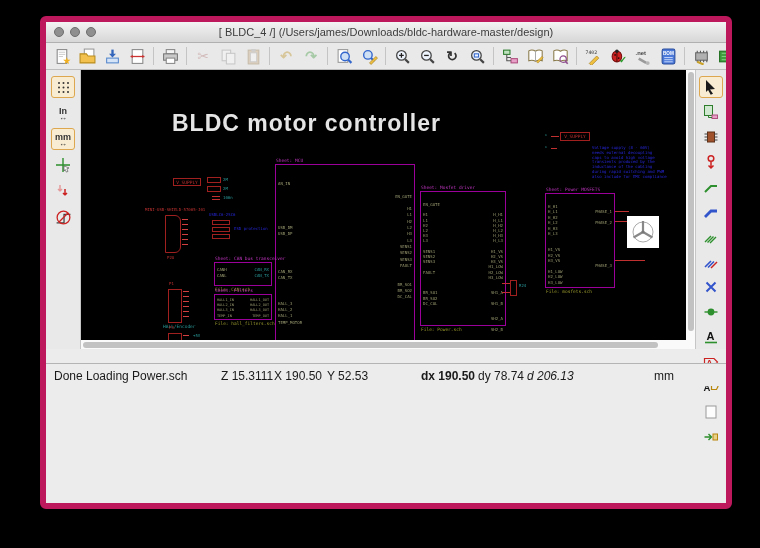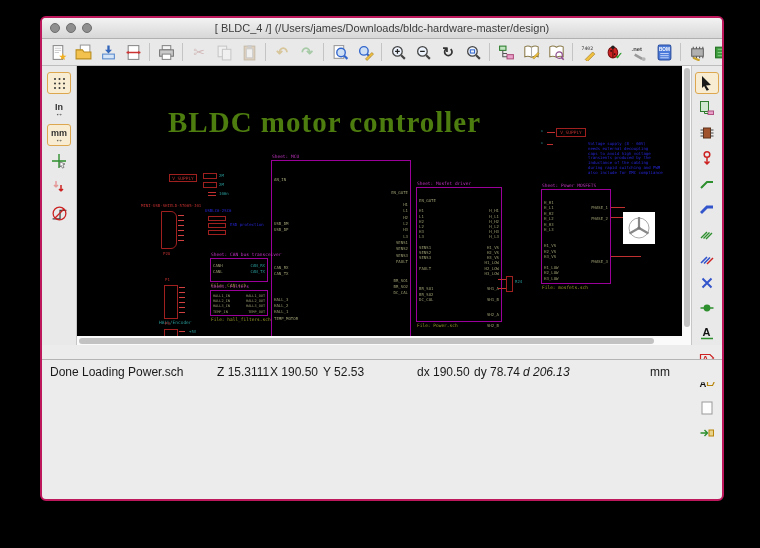--- a/index.html
+++ b/index.html
@@ -1,18 +1,18 @@
 <!DOCTYPE html>
 <html><head>
 <meta charset="utf-8">
 <style>
   html,body{margin:0;padding:0;background:#000;width:760px;height:548px;overflow:hidden;
     font-family:"Liberation Sans",sans-serif;}
   .win{position:absolute;left:40px;top:16px;width:680px;height:481px;background:#ececec;
-    border-radius:6px;box-shadow:0 8px 24px rgba(0,0,0,.7);overflow:hidden;border:2px solid #be185d;}
+    border-radius:6px;box-shadow:0 8px 24px rgba(0,0,0,.7);overflow:hidden;border:6px solid #be185d;}
   
   .titlebar{height:20px;background:linear-gradient(#f3f3f3,#d7d7d7);border-bottom:1px solid #b0b0b0;
     position:relative;display:flex;align-items:center;justify-content:center;}
   .lights{position:absolute;left:8px;top:5px;display:flex;gap:6px;}
   .light{width:10px;height:10px;border-radius:50%;background:#8f8f8f;border:1px solid #6e6e6e;box-sizing:border-box;}
   .titletext{font-size:11px;color:#3c3c3c;white-space:nowrap;}
   
   .toolbar{height:26px;background:#e9e9e9;border-bottom:1px solid #bdbdbd;display:flex;align-items:center;
     padding:0 4px;gap:1px;}
   .tb{width:24px;height:23px;display:flex;align-items:center;justify-content:center;border-radius:3px;flex:0 0 auto;}
@@ -38,22 +38,22 @@
   .vthumb{position:absolute;top:2px;left:1.5px;width:6px;height:96%;background:#c2c2c2;border-radius:3px;}
   .hscroll{background:#fafafa;position:relative;grid-column:1 / 2;}
   .hthumb{position:absolute;left:2px;top:1.5px;height:6px;width:95%;background:#c2c2c2;border-radius:3px;}
   .corner{background:#fafafa;}
   
   .gap{height:14px;background:#ececec;}
   .statusbar{height:22px;background:#ececec;border-top:1px solid #b4b4b4;position:relative;
     font-size:12px;color:#1a1a1a;}
   .statusbar span{position:absolute;top:5px;white-space:nowrap;}
   
-  .heading{position:absolute;font-family:Liberation Serif, serif;font-weight:bold;
-    color:#4d7c0f;font-size:29px;letter-spacing:1px;white-space:nowrap;}
+  .heading{position:absolute;font-family:Liberation Sans, sans-serif;font-weight:bold;
+    color:#e5e5e5;font-size:23px;letter-spacing:1px;white-space:nowrap;}
   .sheet{position:absolute;border:1px solid #9b009b;box-sizing:border-box;}
   .snm{position:absolute;top:-7px;left:0;color:#c336c3;font-size:4.5px;white-space:nowrap;
     font-family:"DejaVu Sans Mono",monospace;}
   .sfl{position:absolute;bottom:-7px;left:0;color:#99992e;font-size:4.5px;white-space:nowrap;
     font-family:"DejaVu Sans Mono",monospace;}
   .pins{position:absolute;font-size:4px;color:#9d9d73;white-space:pre;
     font-family:"DejaVu Sans Mono",monospace;}
   .pins.pl{left:2px;}
   .pins.pr{right:2px;text-align:right;}
   .cyan{color:#2a9a9a;}
@@ -713,19 +713,19 @@
     </div>
   </div>
 
   <div class="gap"></div>
 
   <div class="statusbar">
     <span style="left:8px;">Done Loading Power.sch</span>
     <span style="left:175px;">Z 15.3111</span>
     <span style="left:228px;">X 190.50</span>
     <span style="left:281px;">Y 52.53</span>
-    <span style="left:375px;">dx 190.50</span>
+    <span style="left:375px;font-weight:bold;">dx 190.50</span>
     <span style="left:432px;">dy 78.74</span>
     <span style="left:481px;font-style:italic;">d 206.13</span>
     <span style="left:608px;">mm</span>
   </div>
 
 </div>
 
 </body></html>

